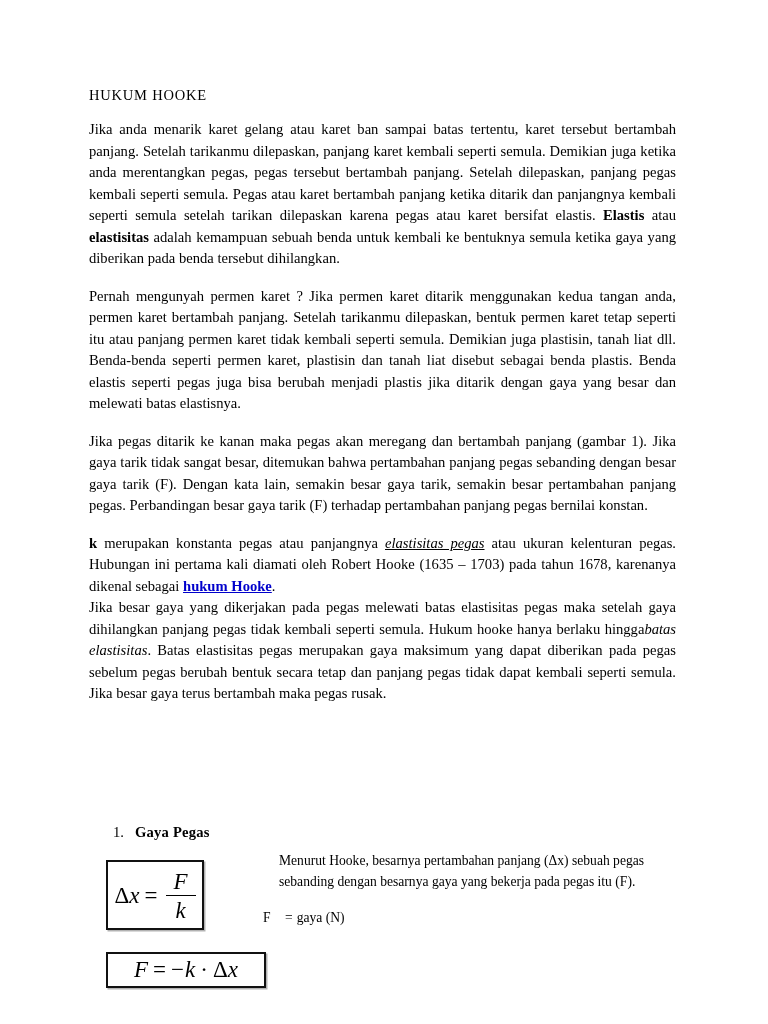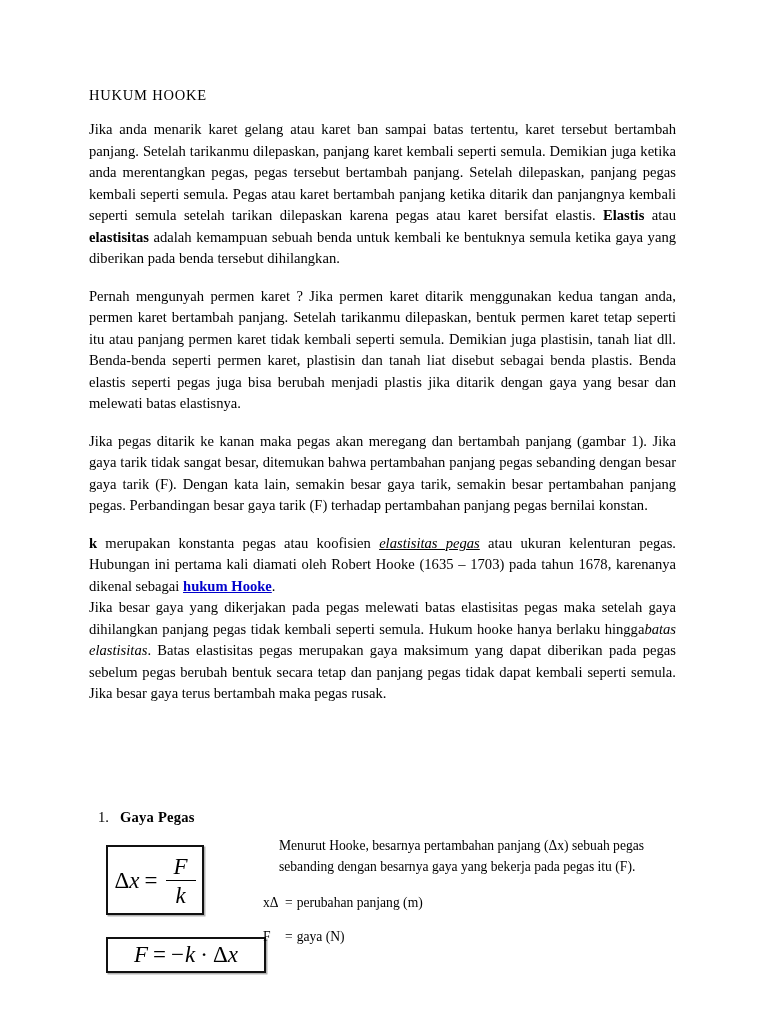--- a/index.html
+++ b/index.html
@@ -62,21 +62,21 @@
     text-decoration: underline;
   }
 
   
   .gap { height: 86px; }
 
   
   .num-heading {
     font-size: 14.6px;
     line-height: 20px;
-    margin: 0;
+    margin: 15px;
     padding-left: 9px;
     white-space: nowrap;
   }
   .num-heading .num {
     font-weight: normal;
     display: inline-block;
     width: 22px;
   }
   .num-heading .htext { font-weight: bold; letter-spacing: 0.2px; }
 
@@ -178,21 +178,21 @@
 
     <p class="para">
       <span>Pernah mengunyah permen karet ? Jika permen karet ditarik menggunakan kedua tangan anda, permen karet bertambah panjang. Setelah tarikanmu dilepaskan, bentuk permen karet tetap seperti itu atau panjang permen karet tidak kembali seperti semula. Demikian juga plastisin, tanah liat dll. Benda-benda seperti permen karet, plastisin dan tanah liat disebut sebagai benda plastis. Benda elastis seperti pegas juga bisa berubah menjadi plastis jika ditarik dengan gaya yang besar dan melewati batas elastisnya.</span>
     </p>
 
     <p class="para">
       <span>Jika pegas ditarik ke kanan maka pegas akan meregang dan bertambah panjang (gambar 1). Jika gaya tarik tidak sangat besar, ditemukan bahwa pertambahan panjang pegas sebanding dengan besar gaya tarik (F). Dengan kata lain, semakin besar gaya tarik, semakin besar pertambahan panjang pegas. Perbandingan besar gaya tarik (F) terhadap pertambahan panjang pegas bernilai konstan.</span>
     </p>
 
     <p class="para tight">
-      <b class="bold">k</b><span> merupakan konstanta pegas atau koofisien </span><u class="uline">elastisitas pegas</u><span> atau ukuran kelenturan pegas. Hubungan ini pertama kali diamati oleh Robert Hooke (1635 – 1703) pada tahun 1678, karenanya dikenal sebagai </span><a class="link" href="#">hukum Hooke</a><span>.</span>
+      <b class="bold">k</b><span> merupakan konstanta pegas atau panjangnya </span><u class="uline">elastisitas pegas</u><span> atau ukuran kelenturan pegas. Hubungan ini pertama kali diamati oleh Robert Hooke (1635 – 1703) pada tahun 1678, karenanya dikenal sebagai </span><a class="link" href="#">hukum Hooke</a><span>.</span>
     </p>
 
     <p class="para">
       <span>Jika besar gaya yang dikerjakan pada pegas melewati batas elastisitas pegas maka setelah gaya dihilangkan panjang pegas tidak kembali seperti semula. Hukum hooke hanya berlaku hingga</span><i class="ital">batas elastisitas</i><span>. Batas elastisitas pegas merupakan gaya maksimum yang dapat diberikan pada pegas sebelum pegas berubah bentuk secara tetap dan panjang pegas tidak dapat kembali seperti semula. Jika besar gaya terus bertambah maka pegas rusak.</span>
     </p>
 
     <div class="gap"></div>
 
     <p class="num-heading">
       <span class="num">1.</span><span class="htext">Gaya Pegas</span>
@@ -227,23 +227,20 @@
           </span>
         </div>
 
       </div>
 
       <div class="desc-col">
         <p class="desc-para">Menurut Hooke, besarnya pertambahan panjang (Δx) sebuah pegas sebanding dengan besarnya gaya yang bekerja pada pegas itu (F).</p>
 
         <div class="defs">
 
-          <div class="def-row">
-            <span class="sym">xΔ</span><span class="eqs">=</span><span>perubahan panjang (m)</span>
-          </div>
 
           <div class="def-row">
             <span class="sym">F</span><span class="eqs">=</span><span>gaya (N)</span>
           </div>
 
 
         </div>
       </div>
 
     </div>

